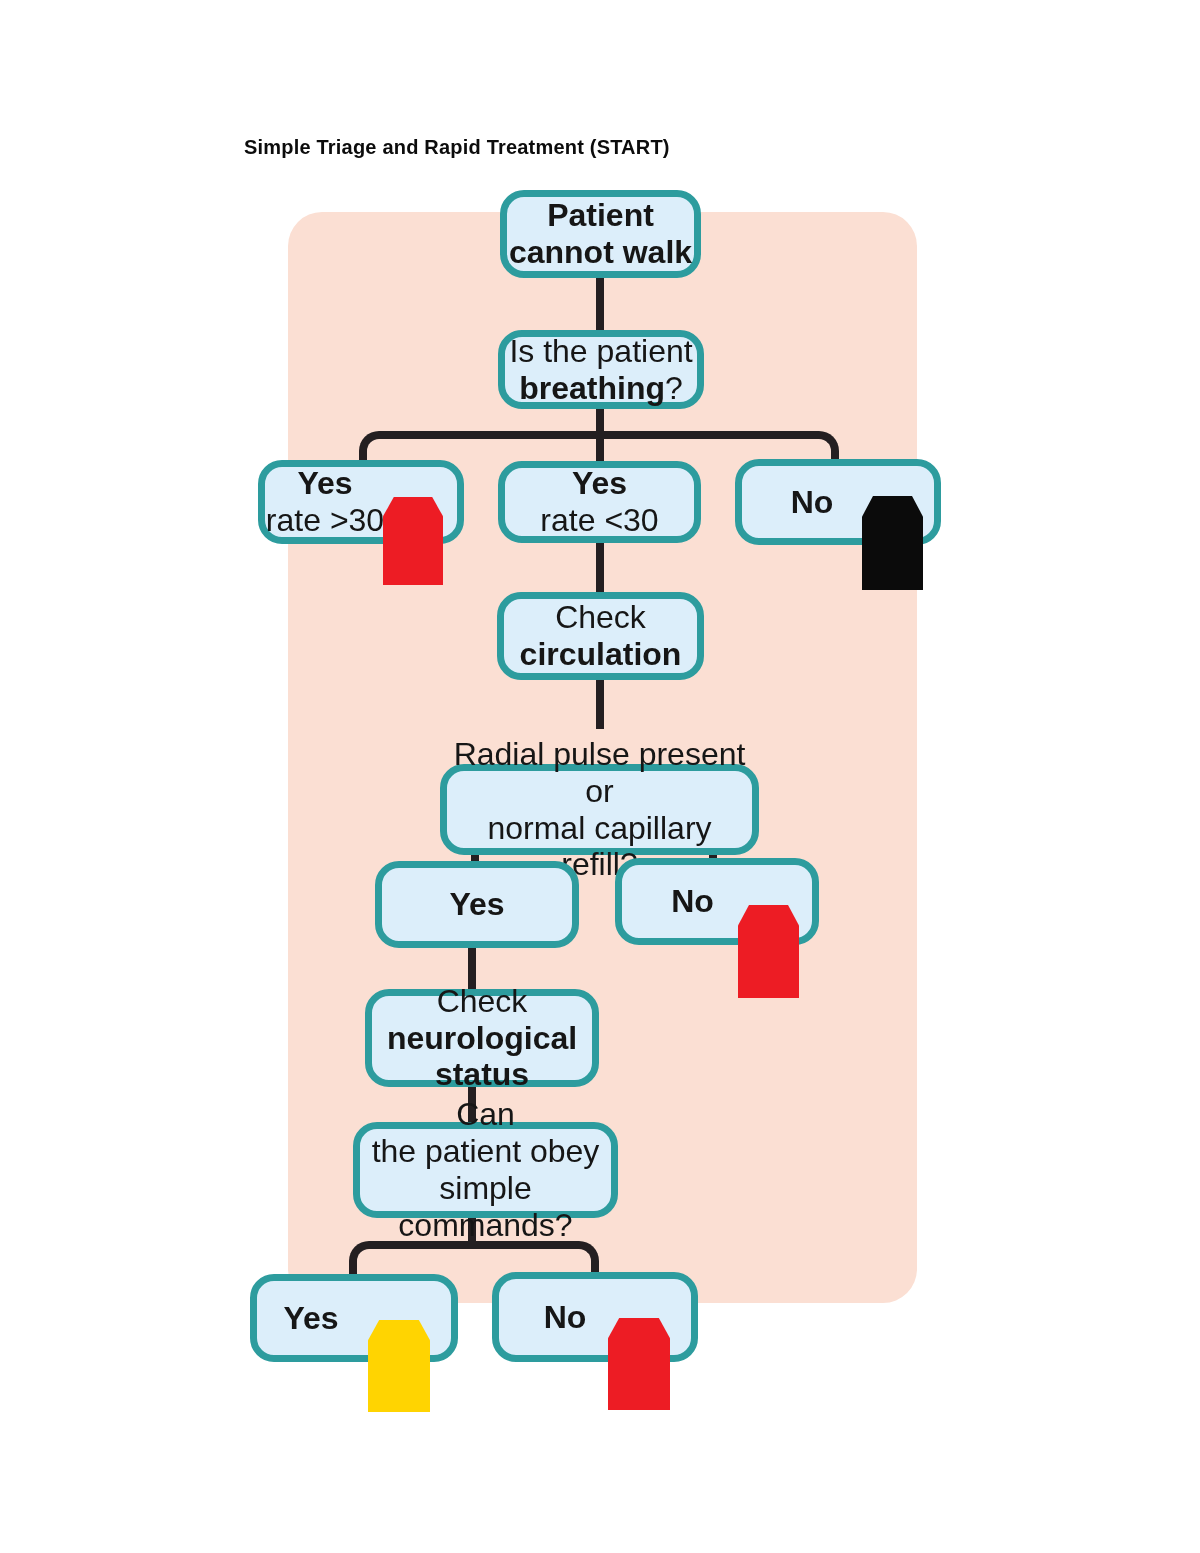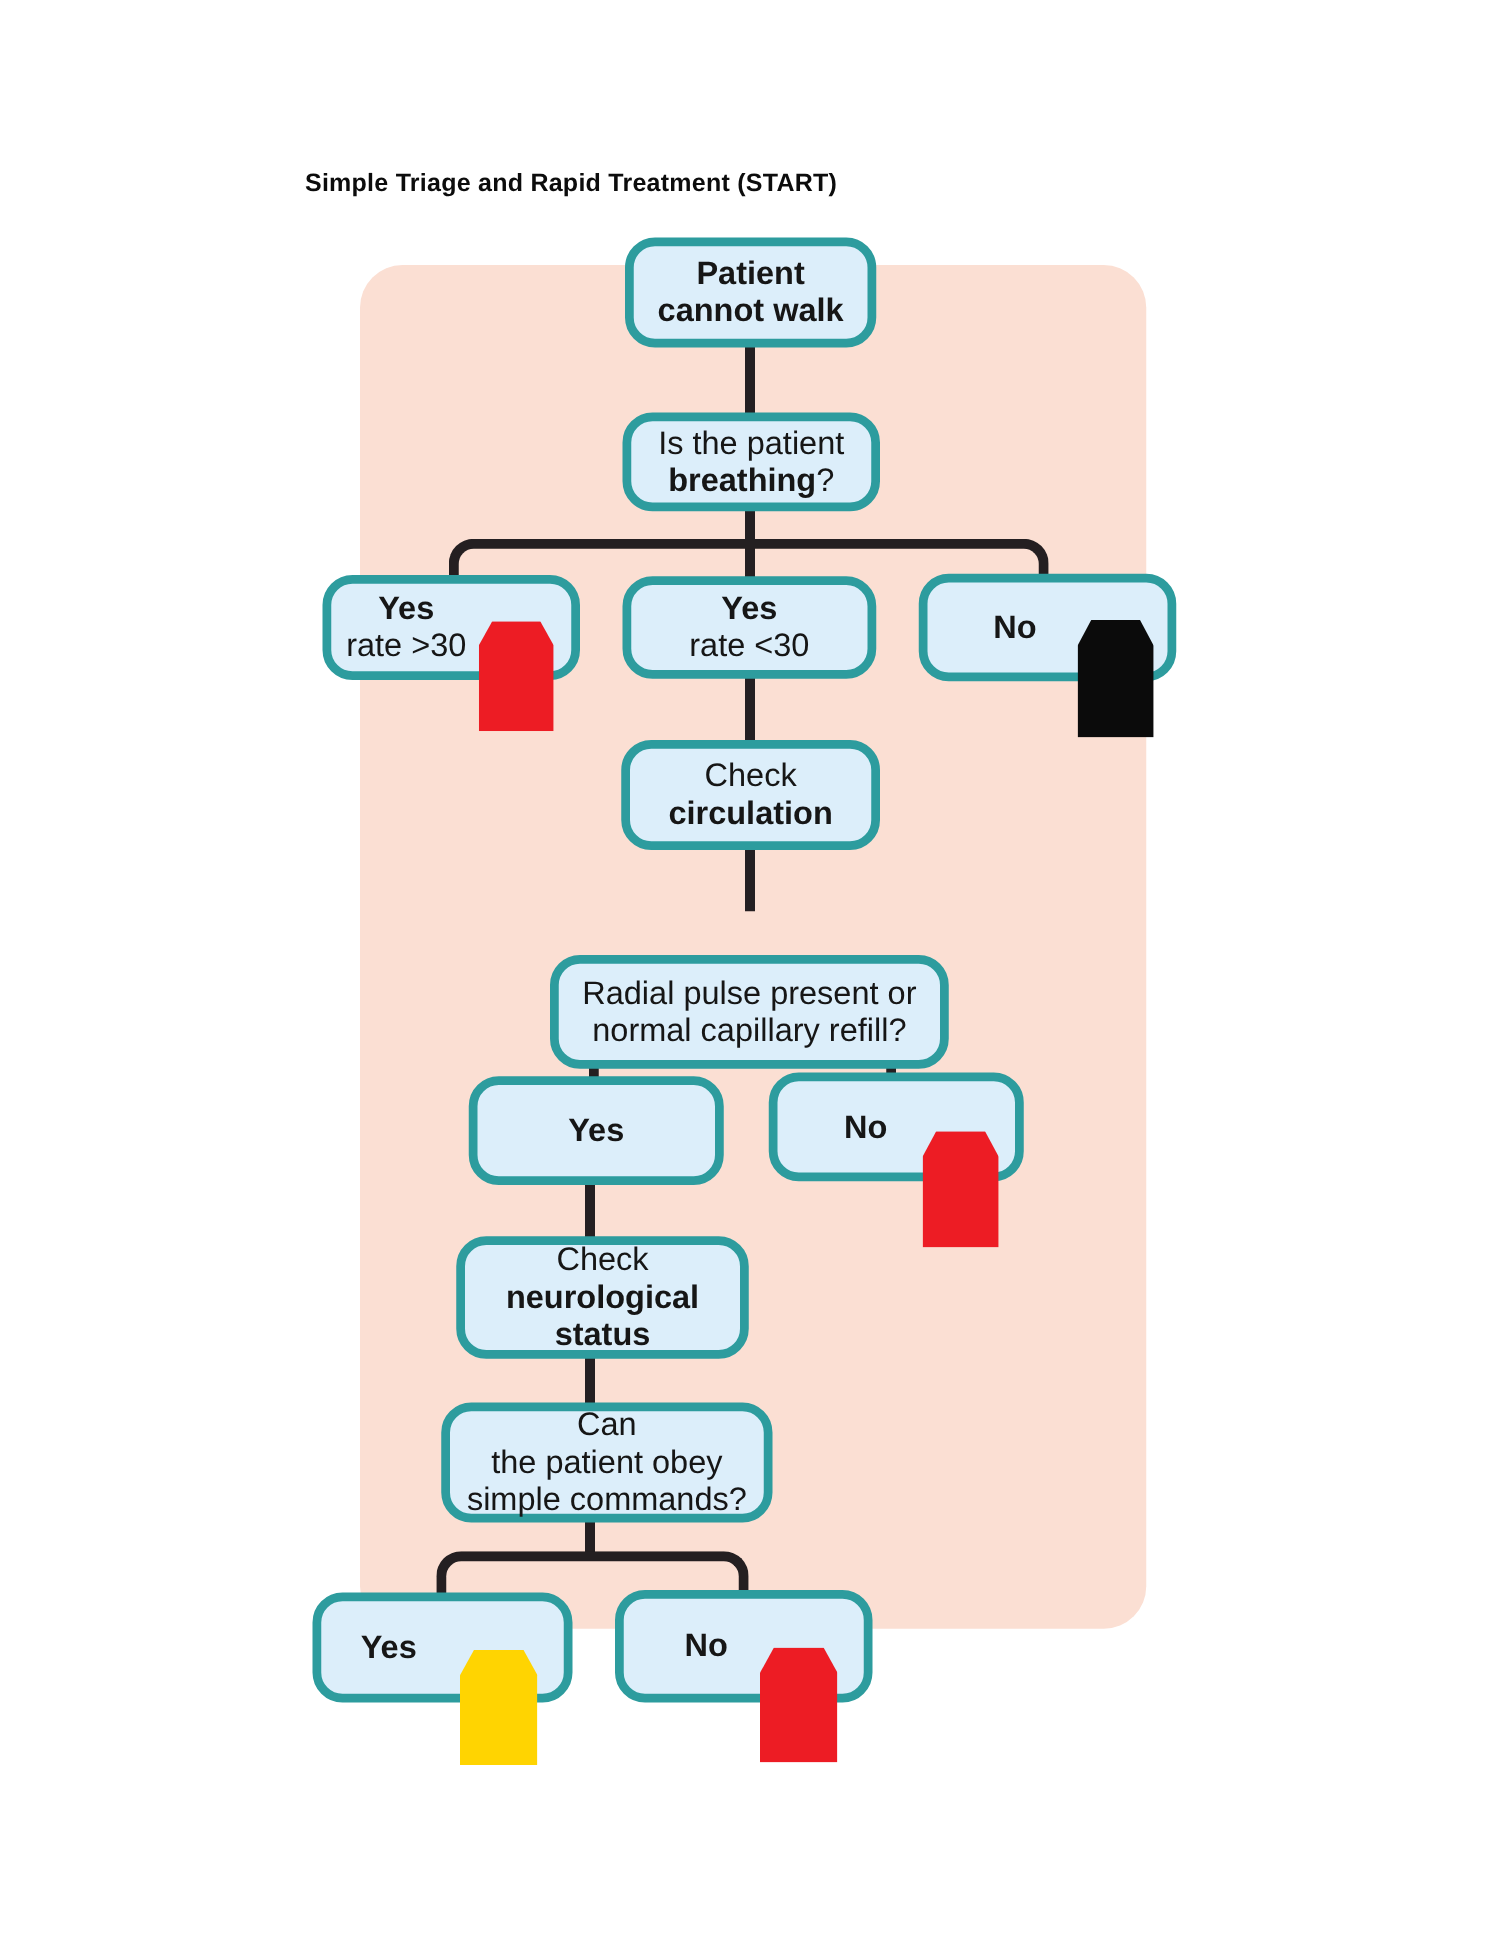--- a/index.html
+++ b/index.html
@@ -27,21 +27,21 @@
   }
   .vline{position:absolute;width:8px;background:var(--connector);z-index:1;}
   .branch{
     position:absolute;border:8px solid var(--connector);border-bottom:none;
     border-radius:20px 20px 0 0;box-sizing:border-box;z-index:1;background:transparent;
   }
   .node{
     position:absolute;box-sizing:border-box;z-index:2;
     background:var(--box-fill);border:7px solid var(--box-border);border-radius:24px;
     display:flex;align-items:center;justify-content:center;text-align:center;
-    font-size:26px;line-height:1.15;color:#161616;
+    font-size:32px;line-height:1.15;color:#161616;
   }
   .node .line{display:block;}
   .b{font-weight:700;}
   .tag{position:absolute;z-index:3;clip-path:polygon(18% 0,82% 0,100% 22%,100% 100%,0 100%,0 22%);}
   .tag-red{background:var(--tag-red);}
   .tag-yellow{background:var(--tag-yellow);}
   .tag-black{background:var(--tag-black);}
 </style>
 </head>
 <body>

